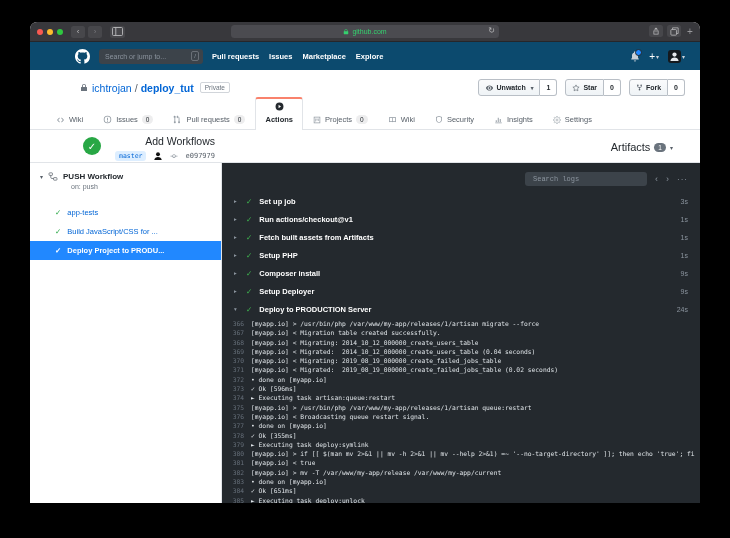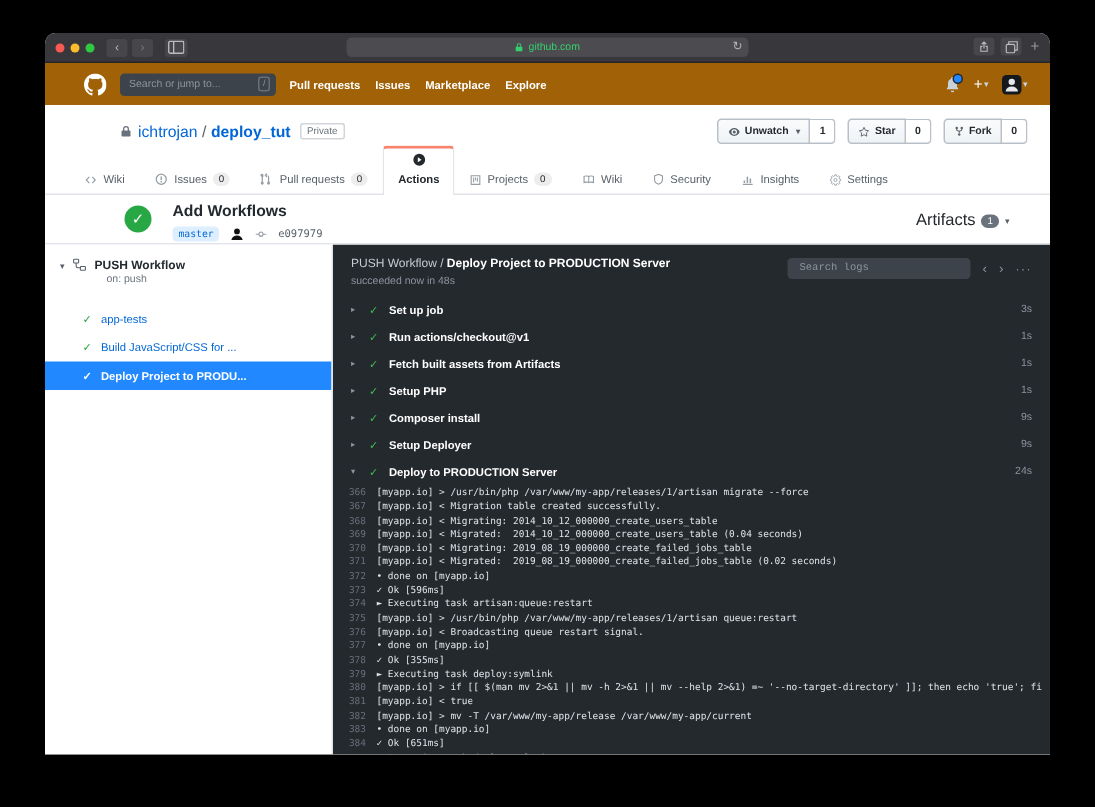--- a/index.html
+++ b/index.html
@@ -24,22 +24,22 @@
     color:#bcbcbe;font-size:8px;display:flex;align-items:center;justify-content:center;padding:0 2px;}
   .tb-btn.dim{color:#78787c;}
   .url-bar{position:absolute;left:50%;top:3px;transform:translateX(-50%);
     width:268px;height:13px;background:#4b4b50;border-radius:3.5px;
     display:flex;align-items:center;justify-content:center;gap:3px;
     font-size:7px;color:#35d06e;}
   .url-reload{position:absolute;right:4px;top:1px;color:#b4b4b6;font-size:8px;}
   .tb-right{position:absolute;right:5px;top:3px;display:flex;gap:4px;align-items:center;}
   .newtab{color:#98989c;font-size:10px;background:none;min-width:10px;}
   
-  .gh-header{height:28px;background:#a16207;display:flex;align-items:center;
-    padding:0 15px 0 26px;gap:9px;flex:0 0 auto;color:#fff;justify-content:center;}
+  .gh-header{height:28px;background:#0c4a6e;display:flex;align-items:center;
+    padding:0 15px 0 45px;gap:9px;flex:0 0 auto;color:#fff;justify-content:center;}
   .octocat{color:#fff;display:flex;}
   .gh-search{width:96px;height:15px;background:#3c434a;border-radius:3px;
     display:flex;align-items:center;padding:0 4px;gap:3px;}
   .gh-search input{flex:1;min-width:0;background:transparent;border:none;outline:none;
     font-size:7px;color:#d1d5da;font-family:"Liberation Sans",sans-serif;}
   .gh-search input::placeholder{color:#8b949e;}
   .slash-badge{border:1px solid #6a7077;border-radius:2px;color:#8b949e;
     font-size:6px;line-height:8px;padding:0 2px;}
   .gh-nav{display:flex;gap:10px;align-items:center;}
   .gh-nav a{color:#fff;font-weight:700;font-size:7.5px;text-decoration:none;}
@@ -80,21 +80,21 @@
     border-radius:3px 3px 0 0;color:#24292e;font-weight:700;padding-top:3px;flex-direction:column;}
   .tab.active .tab-icon{color:#24292e;}
   .tab-count{background:rgba(27,31,35,.08);border-radius:7px;font-size:6.5px;
     padding:0 4px;color:#24292e;line-height:9px;}
   
   .run-header{height:33px;background:#fff;border-bottom:1px solid #e1e4e8;
     display:flex;align-items:flex-start;padding:5px 27px 0 53px;flex:0 0 auto;box-sizing:border-box;}
   .run-status{width:18px;height:18px;border-radius:50%;background:#28a745;color:#fff;
     font-size:10px;display:flex;align-items:center;justify-content:center;
     margin:2px 14px 0 0;flex:0 0 auto;}
-  .run-title{font-size:10.5px;font-weight:700;color:#24292e;line-height:12px;}
+  .run-title{font-size:10.5px;font-weight:400;color:#24292e;line-height:12px;text-align:right;}
   .run-meta{display:flex;align-items:center;gap:6px;margin-top:3px;}
   .branch-badge{font-family:"DejaVu Sans Mono",monospace;font-size:6.5px;color:#0366d6;
     background:#ddeeff;padding:1px 4px;border-radius:3px;}
   .run-avatar{width:11px;height:11px;display:flex;align-items:center;justify-content:center;
     color:#111;}
   .commit-icon{color:#959da5;display:flex;}
   .commit-sha{font-family:"DejaVu Sans Mono",monospace;font-size:7px;color:#586069;}
   .artifacts{margin-left:auto;display:flex;align-items:center;gap:4px;margin-top:6px;}
   .artifacts-label{font-size:11px;color:#24292e;}
   .artifacts-count{background:#6a737d;color:#fff;font-size:6.5px;border-radius:7px;
@@ -423,27 +423,20 @@
           </div>
           <div class="job selected">
             <span class="check">✓</span>
             <span>Deploy Project to PRODU...</span>
           </div>
         </div>
     </aside>
 
     <section class="log">
       <div class="log-header">
-        <div>
-          <div class="log-title">
-            <span>PUSH Workflow /</span>
-            <b>Deploy Project to PRODUCTION Server</b>
-          </div>
-          <div class="log-sub">succeeded now in 48s</div>
-        </div>
         <div class="log-tools">
           <div class="log-search">
             <input placeholder="Search logs" style="">
           </div>
           <button class="log-nav-btn">‹</button>
           <button class="log-nav-btn">›</button>
           <span class="kebab">···</span>
         </div>
       </div>
       <div class="steps">

